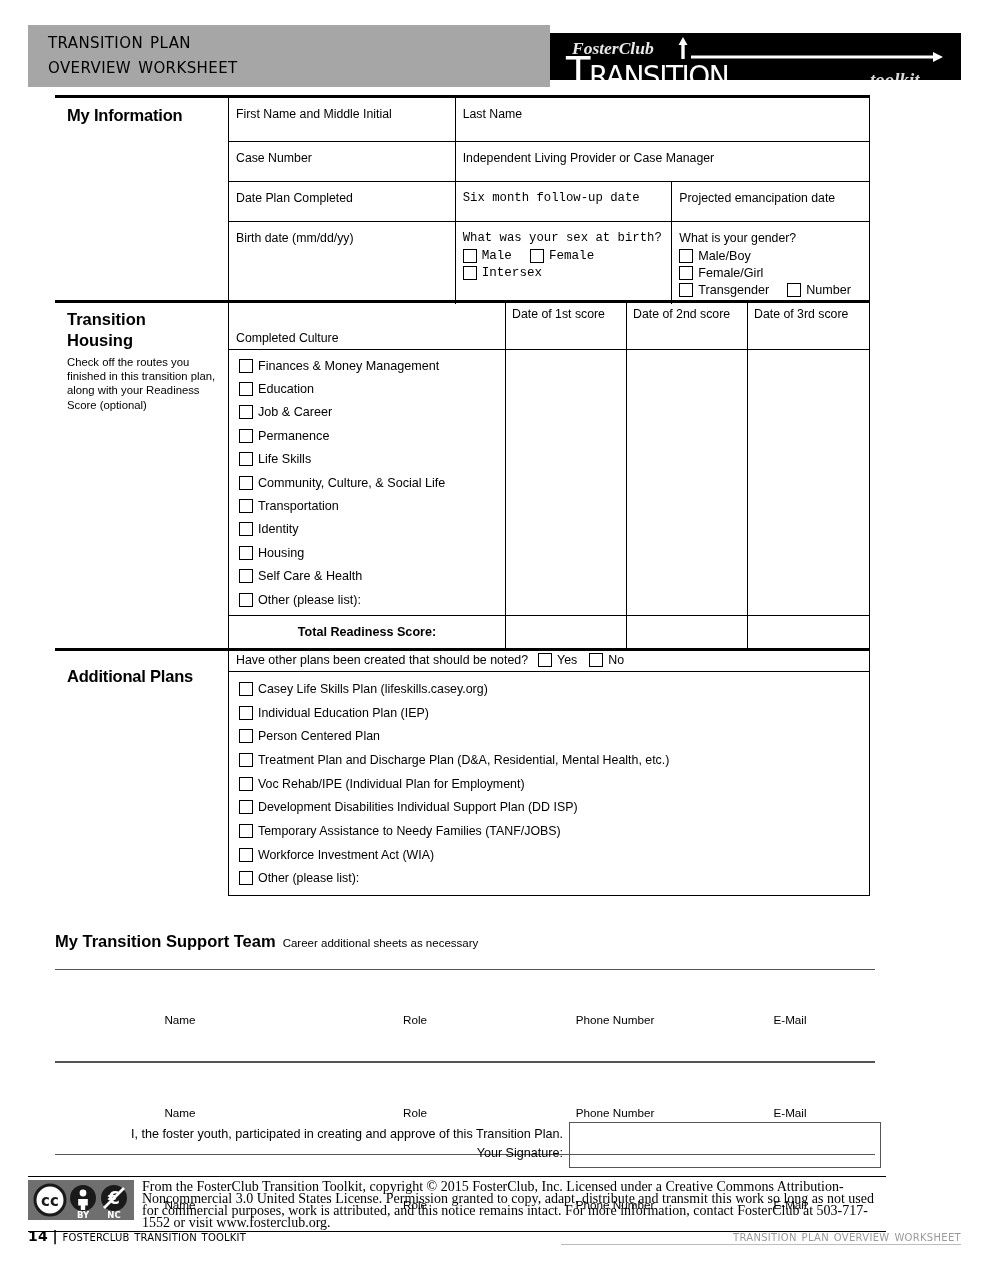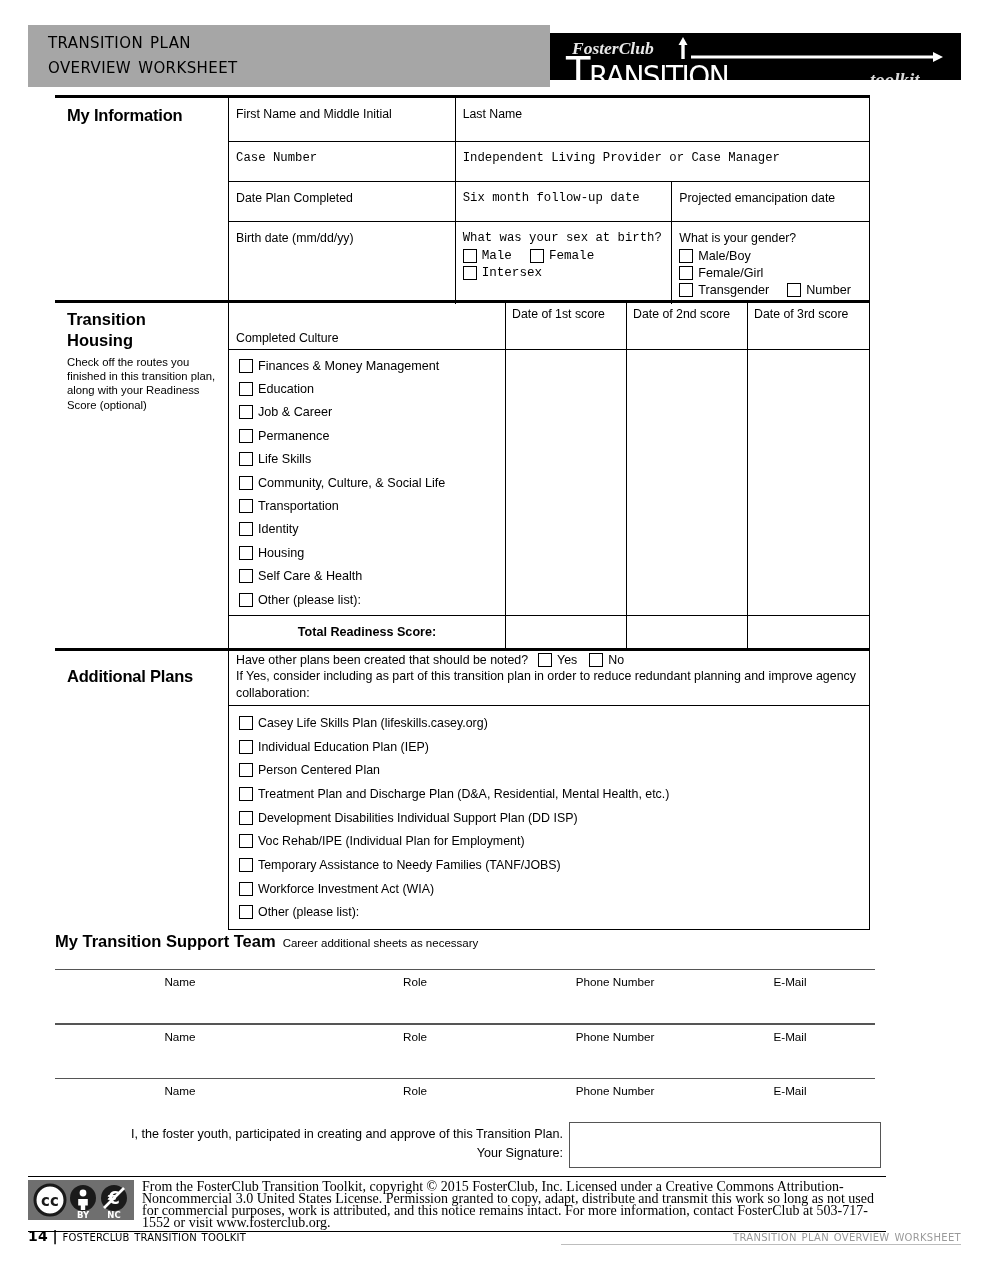--- a/index.html
+++ b/index.html
@@ -59,21 +59,21 @@
   #my-information { position: absolute; left: 55px; top: 95px; width: 815px; }
   #my-information .mi-top { height: 3px; background: #000; width: 815px; }
   .mi-body { display: flex; }
   .mi-leftcol { width: 173px; padding: 8px 0 0 12px; }
   .mi-table { width: 642px; border-left: 1.3px solid #000; }
   .mi-row { display: flex; border-bottom: 1.3px solid #000; }
   .mi-row:last-child { border-bottom: none; }
   .mi-cell { padding: 6px 0 0 7px; border-right: 1.3px solid #000; }
   .mi-cell:last-child { border-right: 1.3px solid #000; }
   .mi-r1 { height: 44px; }
-  .mi-r2 { height: 40px; font-family: Liberation Mono, monospace; }
+  .mi-r2 { height: 40px; }
   .mi-r3 { height: 40px; }
   .mi-r4 { height: 82px; justify-content: center; }
   .w227 { width: 227px; } .w415 { width: 415px; }
   .w217 { width: 217px; font-family: Liberation Mono, monospace; } .w198 { width: 198px; }
   .cb-line { display: flex; align-items: center; font-size: 12.6px; margin-top: 3px; }
   .cb-line .gap { display: inline-block; width: 18px; }
 
   
   #transition-routes { position: absolute; left: 55px; top: 300px; width: 815px; }
   .tr-top { height: 3px; background: #000; width: 815px; }
@@ -121,21 +121,21 @@
   .ap-list { padding: 5px 0 5px 10px; border-bottom: 1.3px solid #000; }
   .ap-item { display: flex; align-items: center; font-size: 12.4px; height: 23.7px; }
 
   
   #support-team { position: absolute; left: 55px; top: 932px; width: 830px; }
   .st-title { font-size: 16.5px; font-weight: bold; display: flex; align-items: baseline; }
   .st-sub { font-size: 11.5px; font-weight: normal; margin-left: 7px; }
   .st-block { margin-top: 18px; }
   .st-line { height: 1.3px; background: #555; width: 820px; }
   .st-hdr { display: flex; font-size: 11.7px; padding-top: 5px; }
-  .st-hdr span { text-align: center; }
+  .st-hdr span { text-align: center; margin-top: 38px; }
   .st-n { width: 250px; } .st-r { width: 220px; }
   .st-p { width: 180px; } .st-e { width: 170px; }
   .st-spacer { height: 35px; }
 
   
   #signature { position: absolute; left: 55px; top: 1122px; width: 830px; }
   .sig-flex { display: flex; }
   .sig-text {
     width: 508px; font-size: 12.6px; line-height: 19px;
     text-align: right; padding-top: 3px;
@@ -371,46 +371,45 @@
       <div class="ap-right">
         <div class="ap-intro">
           <div class="ap-q">
             <span class="qtext">Have other plans been created that should be noted?</span>
             <span class="cbox"></span>
             <span>Yes</span>
             <span class="gap"></span>
             <span class="cbox"></span>
             <span>No</span>
           </div>
-          <div class="ap-note">If Yes, consider including as part of this transition plan in order to reduce redundant planning and improve agency collaboration:</div>
         </div>
         <div class="ap-list">
           <div class="ap-item">
               <span class="cbox"></span>
               <span>Casey Life Skills Plan (lifeskills.casey.org)</span>
             </div>
           <div class="ap-item">
               <span class="cbox"></span>
               <span>Individual Education Plan (IEP)</span>
             </div>
           <div class="ap-item">
               <span class="cbox"></span>
               <span>Person Centered Plan</span>
             </div>
           <div class="ap-item">
               <span class="cbox"></span>
               <span>Treatment Plan and Discharge Plan (D&amp;A, Residential, Mental Health, etc.)</span>
             </div>
           <div class="ap-item">
               <span class="cbox"></span>
+              <span>Voc Rehab/IPE (Individual Plan for Employment)</span>
+            </div>
+          <div class="ap-item">
+              <span class="cbox"></span>
               <span>Development Disabilities Individual Support Plan (DD ISP)</span>
-            </div>
-          <div class="ap-item">
-              <span class="cbox"></span>
-              <span>Voc Rehab/IPE (Individual Plan for Employment)</span>
             </div>
           <div class="ap-item">
               <span class="cbox"></span>
               <span>Temporary Assistance to Needy Families (TANF/JOBS)</span>
             </div>
           <div class="ap-item">
               <span class="cbox"></span>
               <span>Workforce Investment Act (WIA)</span>
             </div>
           <div class="ap-item">

